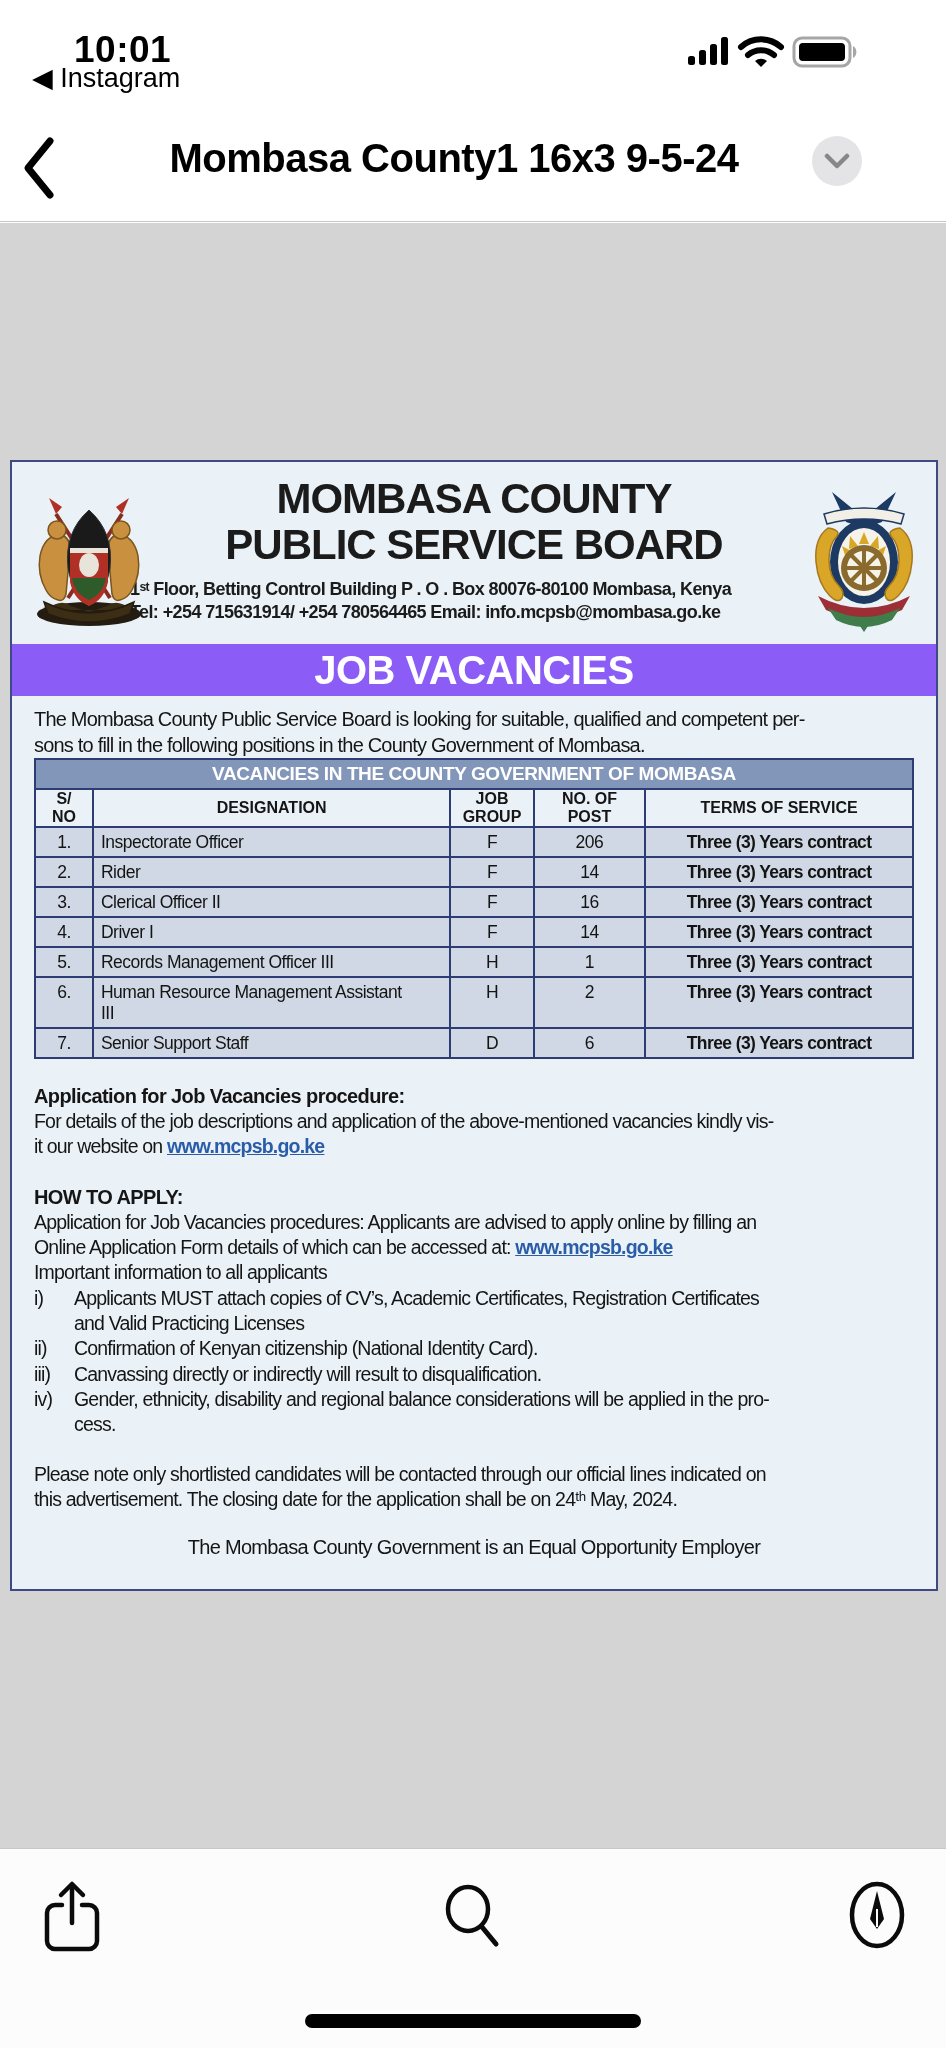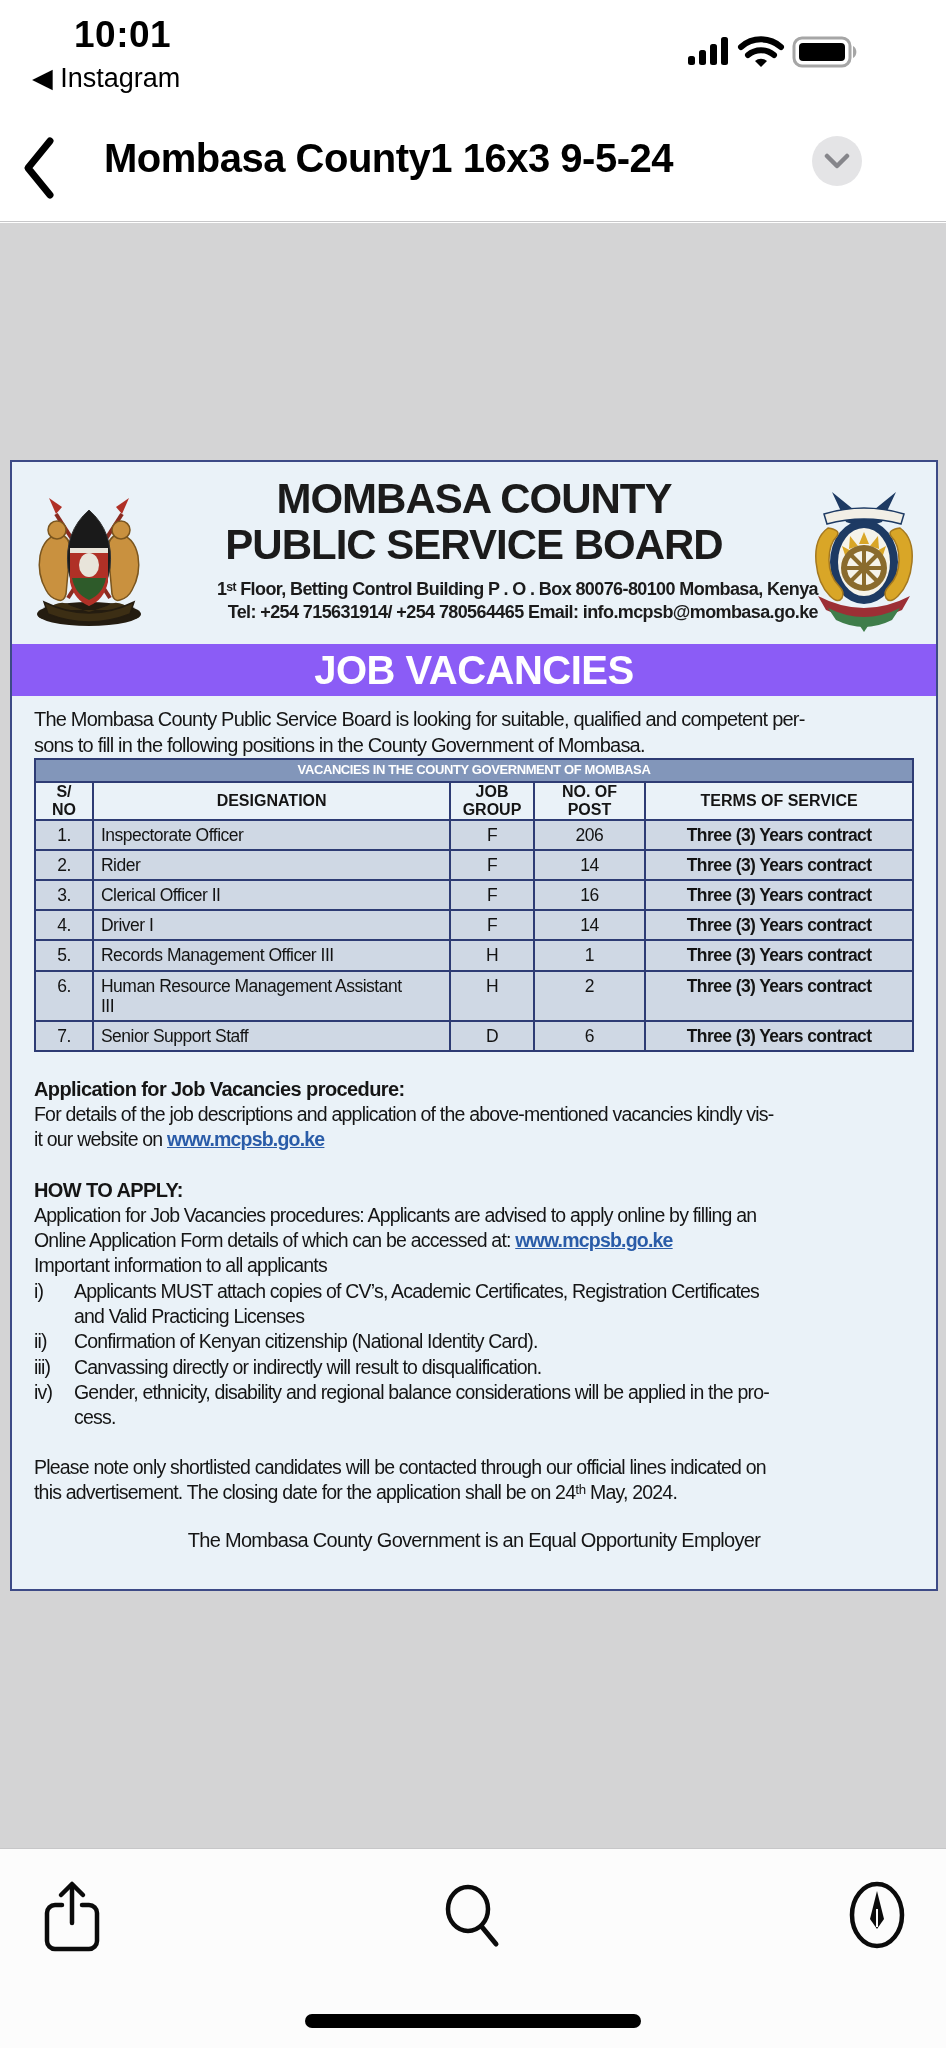--- a/index.html
+++ b/index.html
@@ -9,34 +9,35 @@
     background:#ffffff; position:relative; overflow:hidden;
   }
   .pre { white-space:pre-wrap; }
 
   
   .statusbar {
     position:absolute; top:0; left:0; width:946px; height:222px;
     background:#ffffff; border-bottom:1px solid #c7c7c9; z-index:5;
   }
   .time {
-    position:absolute; top:14px; left:74px;
+    position:absolute; top:29px; left:74px;
     font-size:37px; font-weight:700; color:#000; letter-spacing:0.5px;
   }
   .back-app {
     position:absolute; top:62px; left:32px;
     font-size:27px; font-weight:400; color:#000;
   }
   .status-icons { position:absolute; top:34px; left:688px; }
   .navrow { position:absolute; top:128px; left:0; width:946px; height:80px; }
   .back-chevron { position:absolute; left:16px; top:6px; cursor:pointer; }
   .nav-title {
     position:absolute; left:104px; top:8px; width:700px;
     font-size:40px; font-weight:700; color:#000; letter-spacing:-0.5px;
     white-space:nowrap;
+    text-align:center;
   }
   .title-disclosure {
     position:absolute; left:812px; top:8px; width:50px; height:50px;
     background:#e4e4e6; border-radius:50%;
     display:flex; align-items:center; justify-content:center; cursor:pointer;
   }
 
   
   .canvas {
     position:absolute; top:223px; left:0; width:946px; height:1625px;
@@ -50,21 +51,21 @@
   }
   .doc-header { position:relative; height:182px; padding-top:14px; }
   .logo-left  { position:absolute; left:14px;  top:18px; }
   .logo-right { position:absolute; right:12px; top:26px; }
   .org-title {
     text-align:center; font-weight:800; color:#1b1b1b;
     font-size:42px; line-height:1.1; letter-spacing:-1px;
     padding:0 140px;
   }
   .org-address {
-    text-align:right; font-weight:700; color:#1b1b1b;
+    text-align:left; font-weight:700; color:#1b1b1b;
     font-size:18px; letter-spacing:-0.6px; line-height:1.28;
     margin-top:10px; padding:0 118px;
   }
   .banner {
     height:52px; background:#8b5cf6; color:#ffffff;
     display:flex; align-items:center; justify-content:center;
     font-size:40px; font-weight:800; letter-spacing:-0.5px;
   }
   .doc-body { padding:10px 22px 0 22px; color:#151515; }
   .intro {
@@ -72,21 +73,21 @@
     text-align:justify; margin-bottom:0;
   }
 
   
   table.vac {
     width:100%; border-collapse:collapse; table-layout:fixed;
   }
   table.vac td, table.vac th { border:2px solid #2e3c74; }
   .cap-row td {
     background:#8296ba; color:#ffffff; text-align:center;
-    font-size:13px; font-weight:800; letter-spacing:-0.4px; padding:3px 0;
+    font-size:19px; font-weight:800; letter-spacing:-0.4px; padding:3px 0;
   }
   tbody td {
     background:#cfd8e4; font-size:17.5px; letter-spacing:-0.5px;
     line-height:1.15; padding:4px 7px; vertical-align:top; color:#141414;
   }
   td.c { text-align:center; }
   td.terms { font-weight:700; text-align:center; letter-spacing:-0.6px; }
   col.w-sno{width:6.6%} col.w-des{width:40.7%} col.w-grp{width:9.5%}
   col.w-post{width:12.7%} col.w-terms{width:30.5%}
 

